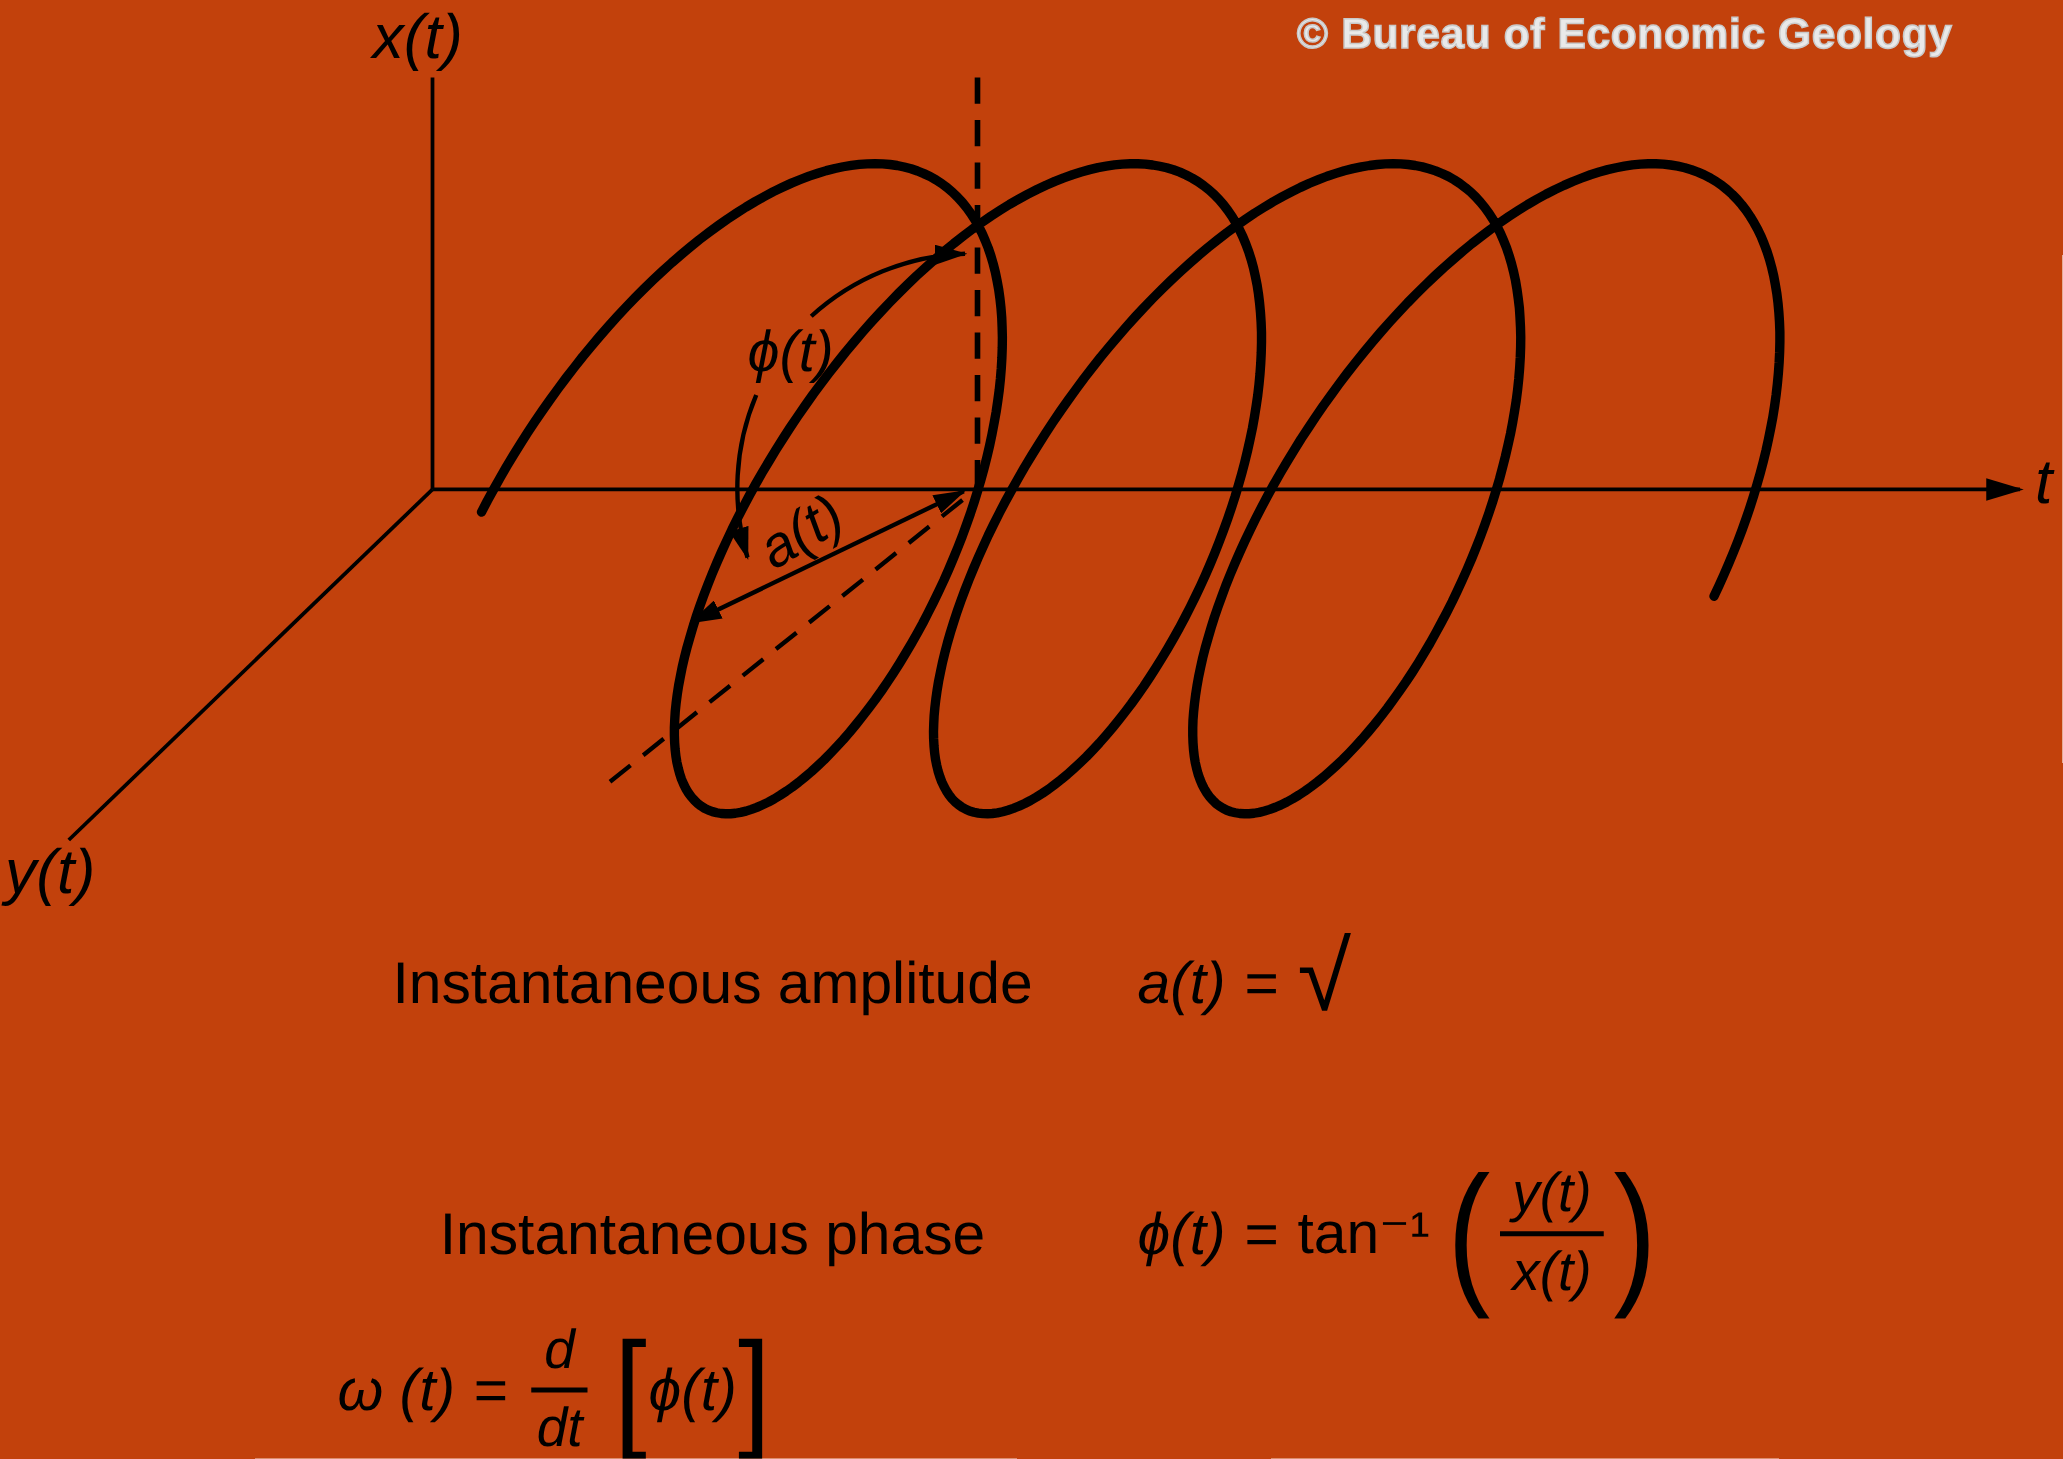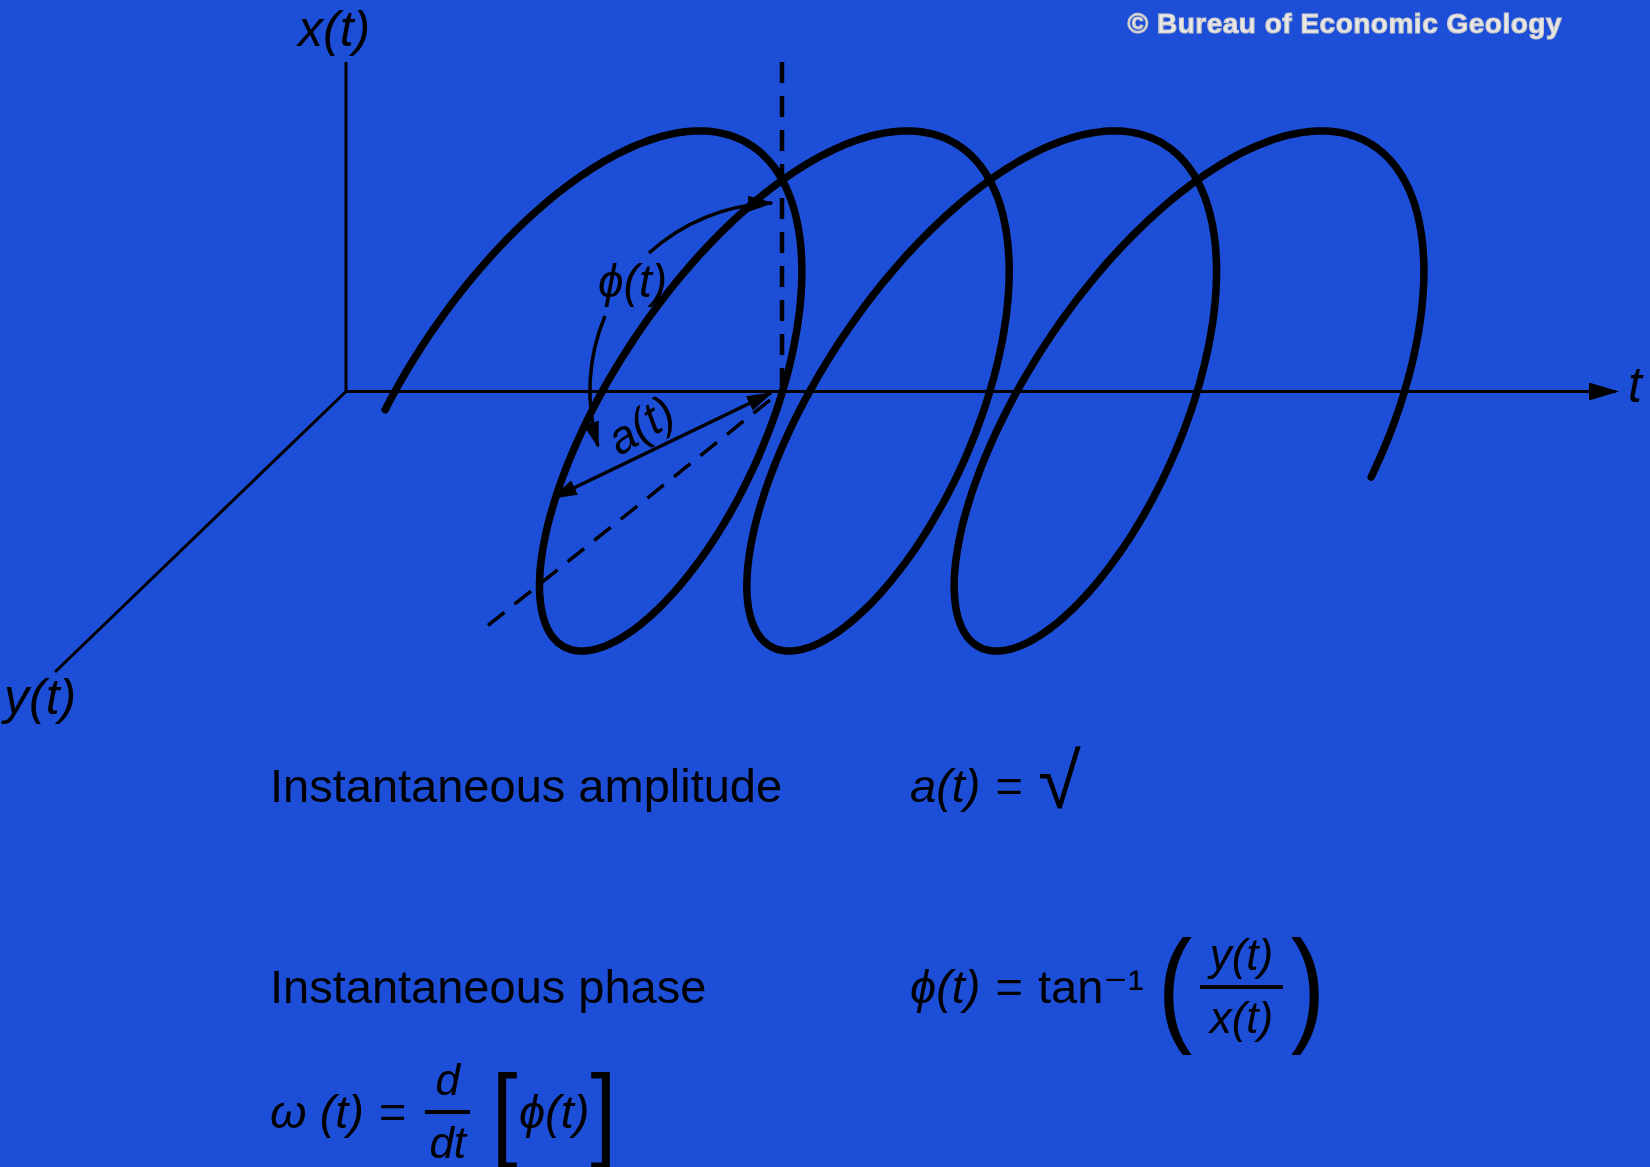--- a/index.html
+++ b/index.html
@@ -1,29 +1,29 @@
 <!DOCTYPE html>
 <html><head>
 <meta charset="utf-8">
 <style>
   html,body{margin:0;padding:0;background:#ffffff;}
-  .stage{position:relative;width:1650px;height:1167px;background:#1d4ed8;overflow:hidden;
+  .stage{position:relative;width:1650px;height:1167px;background:#c2410c;overflow:hidden;
          font-family:"Liberation Sans","DejaVu Sans",sans-serif;color:#000;}
   svg.diagram{position:absolute;left:0;top:0;}
 
   
   .dlabel{position:absolute;font-style:italic;font-size:50px;line-height:1;white-space:nowrap;}
   .dlabel.small{font-size:46px;}
 
-  .watermark{position:absolute;top:8px;right:88px;font-size:28px;font-weight:600;letter-spacing:.5px;
+  .watermark{position:absolute;top:8px;right:88px;font-size:34px;font-weight:600;letter-spacing:.5px;
              color:#e9e9e9;-webkit-text-stroke:1.2px #c9c9c9;white-space:nowrap;}
 
   
   .frow{position:absolute;left:270px;height:150px;display:flex;align-items:center;}
-  .flabel{width:600px;text-align:left;font-size:47px;margin-right:40px;white-space:nowrap;}
+  .flabel{width:600px;text-align:center;font-size:47px;margin-right:40px;white-space:nowrap;}
   .fmath{display:flex;align-items:center;font-size:47px;white-space:nowrap;}
   .mvar{font-style:italic;}
   .meq{margin:0 15px;}
   .mfunc{margin-right:10px;}
   .frac{display:inline-flex;flex-direction:column;align-items:center;font-size:44px;margin:0 4px;}
   .frac .num{display:block;border-bottom:4px solid #000;padding:0 10px 5px;}
   .frac .den{display:block;padding-top:4px;}
   .fence{font-size:126px;font-weight:400;line-height:0;transform:scaleX(.82);}
   .bracket{font-size:104px;line-height:0;transform:scaleX(.9);}
   .sqrt{display:inline-flex;align-items:flex-start;}

